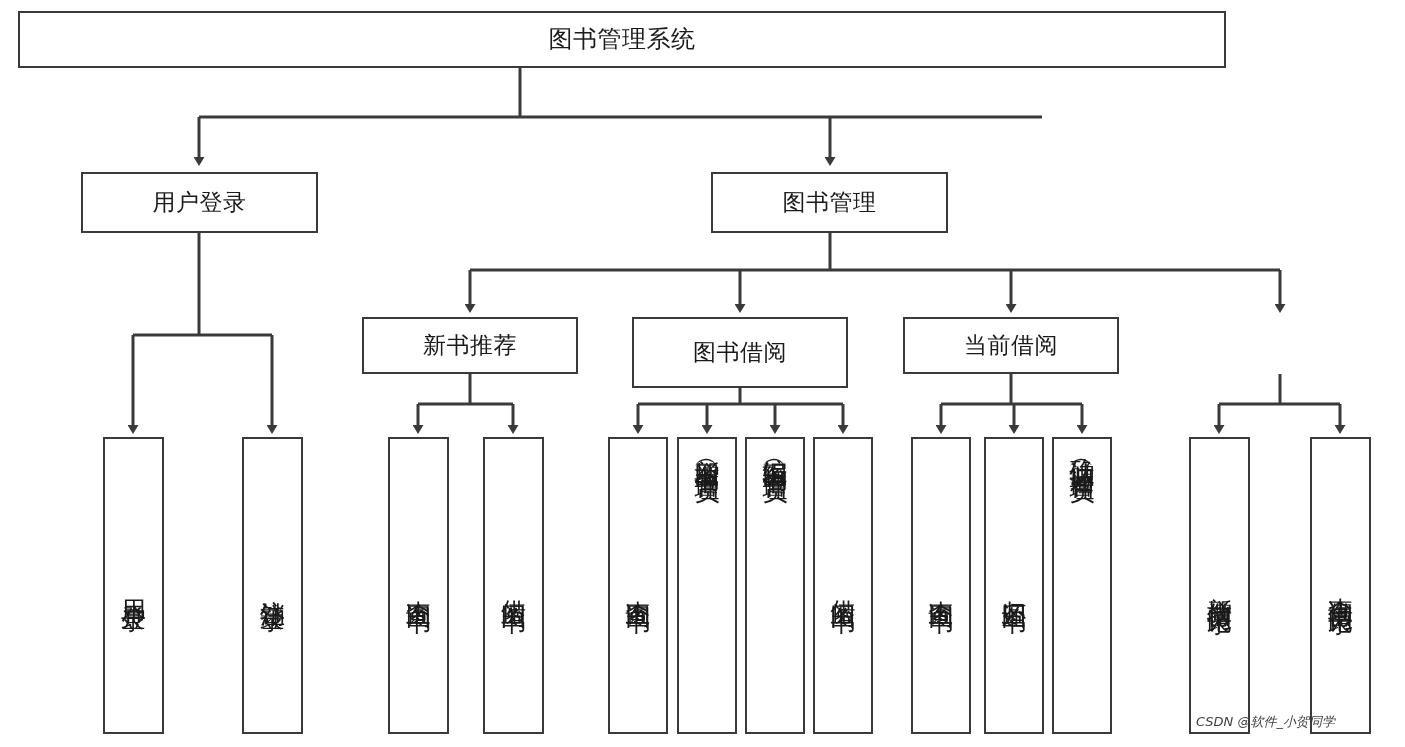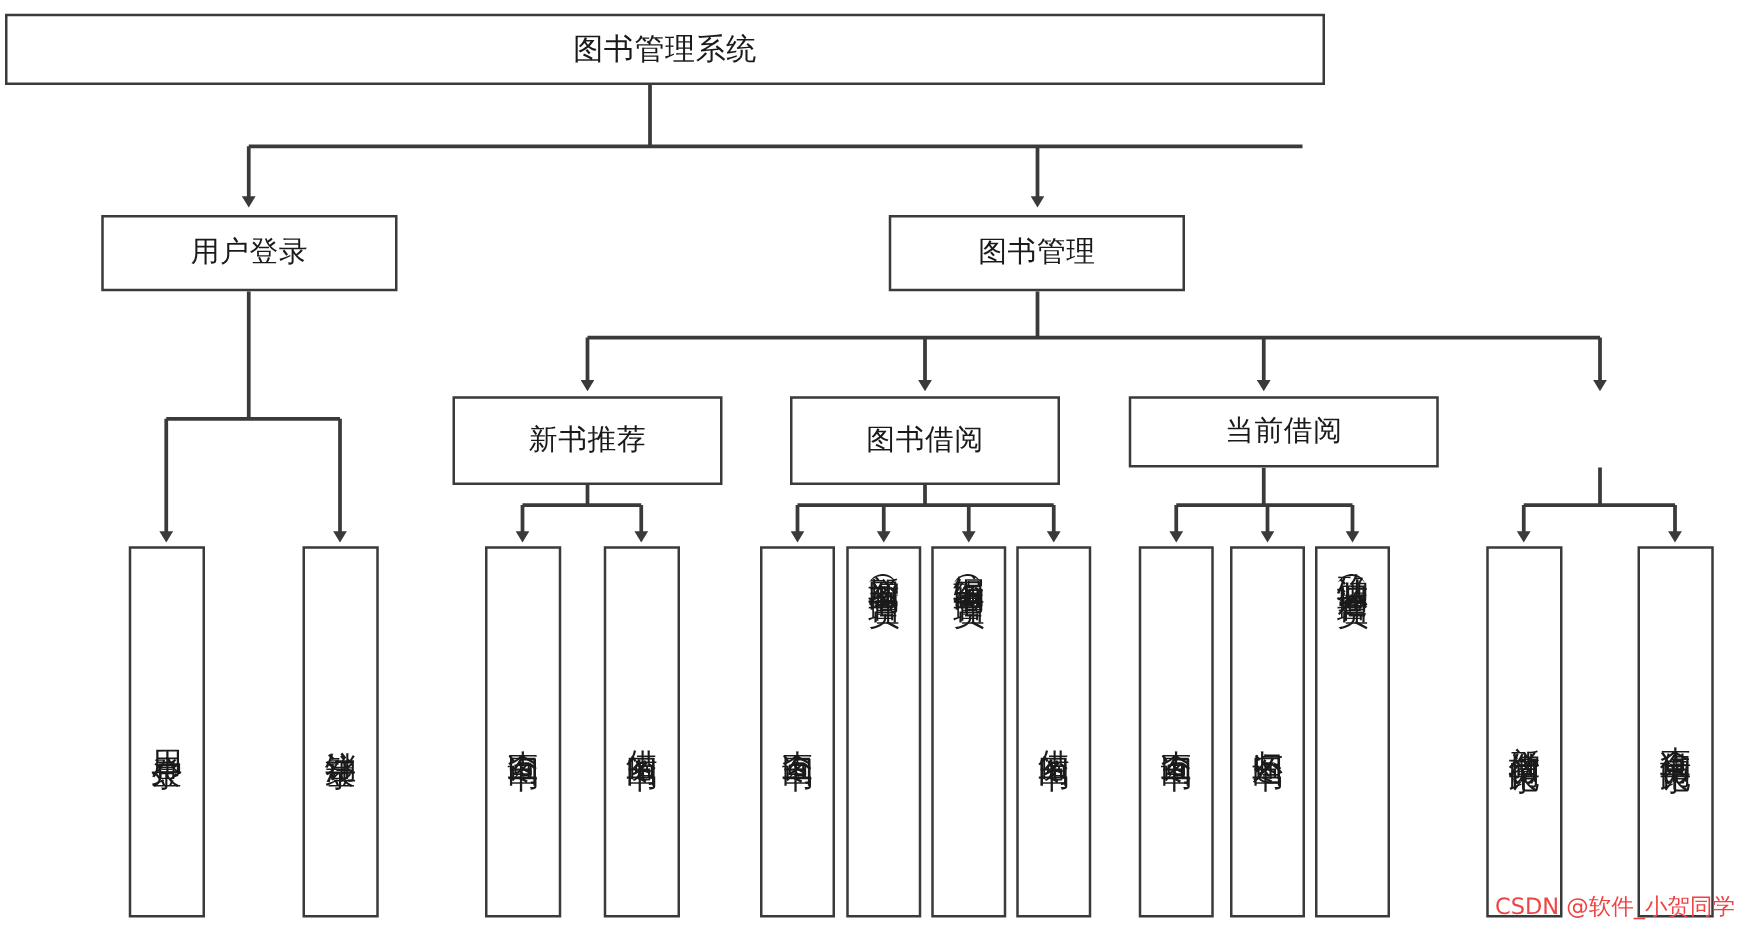--- a/index.html
+++ b/index.html
@@ -57,24 +57,25 @@
     text-orientation: upright;
     font-size: 25px;
     line-height: 1.0;
     letter-spacing: 3px;
     margin: 0 auto;
     white-space: nowrap;
   }
   .node.vert.pad-top { align-items: center; }
   .watermark {
     position: absolute;
-    color: #ef4444;
-    font-size: 18px;
+    color: #404040;
+    font-size: 13px;
     white-space: nowrap;
     font-family: "DejaVu Sans", "Liberation Sans", sans-serif;
+    font-style: italic;
   }
 </style>
 </head>
 <body>
 
 <div id="canvas">
 
   <svg class="wires" viewBox="0 0 1405 747" xmlns="http://www.w3.org/2000/svg">
     <defs>
       <marker id="arrow" markerWidth="9" markerHeight="11" refX="1" refY="5.5" orient="auto" markerUnits="userSpaceOnUse">
@@ -119,41 +120,41 @@
       <path d="M1014,404 L1014,426" marker-end="url(#arrow)"></path>
       <path d="M1082,404 L1082,426" marker-end="url(#arrow)"></path>
 
       <path d="M1280,374 L1280,404"></path>
       <path d="M1219,404 L1340,404"></path>
       <path d="M1219,404 L1219,426" marker-end="url(#arrow)"></path>
       <path d="M1340,404 L1340,426" marker-end="url(#arrow)"></path>
     </g>
   </svg>
 
-  <div class="node horiz root" style="left:4px; top:11px; width:1056px; height:57px;">
+  <div class="node horiz root" style="left:18px; top:11px; width:1208px; height:57px;">
     <span class="label">图书管理系统</span>
   </div>
 
   <div class="node horiz" style="left:81px; top:172px; width:237px; height:61px;">
     <span class="label">用户登录</span>
   </div>
 
   <div class="node horiz" style="left:711px; top:172px; width:237px; height:61px;">
     <span class="label">图书管理</span>
   </div>
 
-  <div class="node horiz" style="left:362px; top:317px; width:216px; height:71px;">
+  <div class="node horiz" style="left:362px; top:317px; width:216px; height:57px;">
     <span class="label">新书推荐</span>
   </div>
 
   <div class="node horiz" style="left:632px; top:317px; width:216px; height:71px;">
     <span class="label">图书借阅</span>
   </div>
 
-  <div class="node horiz" style="left:903px; top:317px; width:248px; height:57px;">
+  <div class="node horiz" style="left:903px; top:317px; width:216px; height:57px;">
     <span class="label">当前借阅</span>
   </div>
 
 
   <div class="node vert pad-top" style="left:103px; top:437px; width:61px; height:297px;">
     <span class="label">用户登录</span>
   </div>
 
   <div class="node vert pad-top" style="left:242px; top:437px; width:61px; height:297px;">
     <span class="label">注销登录</span>

